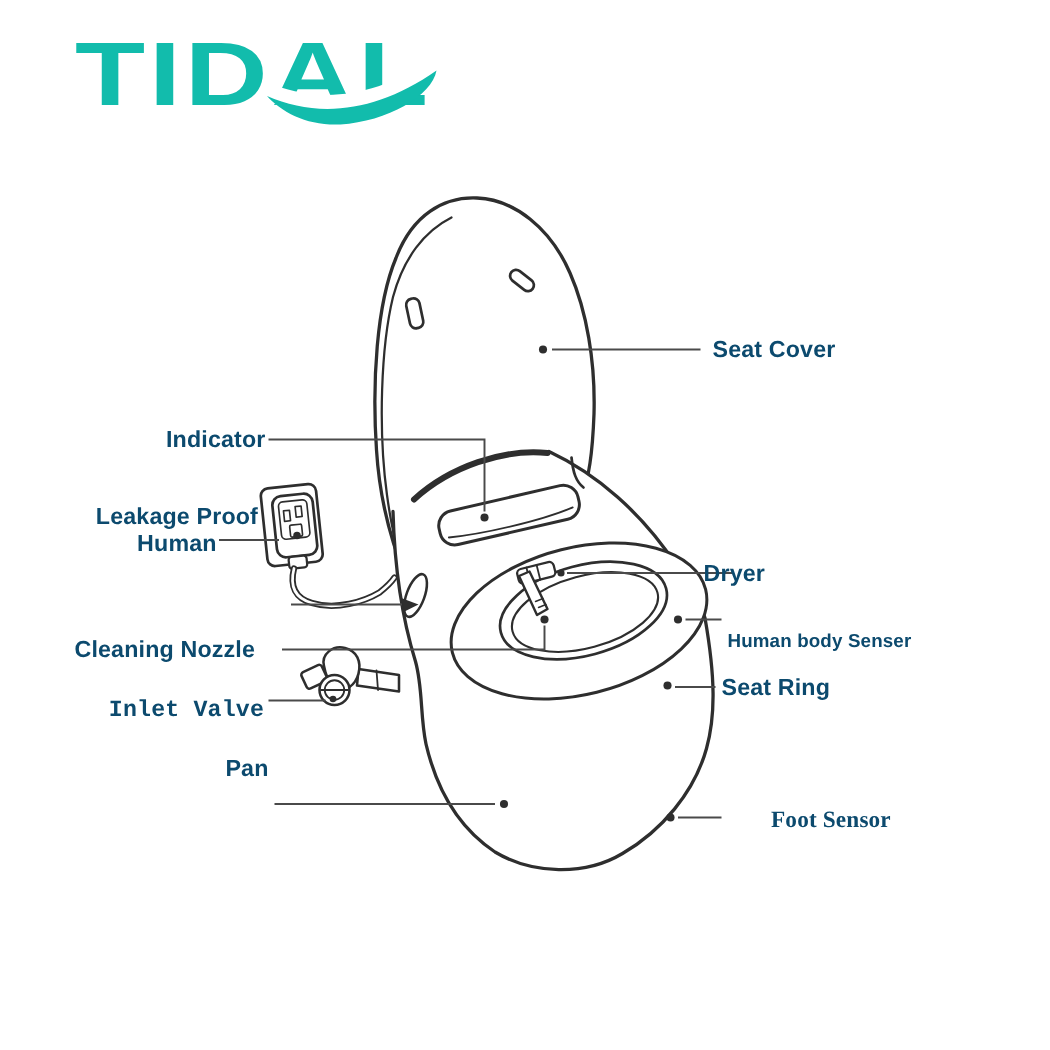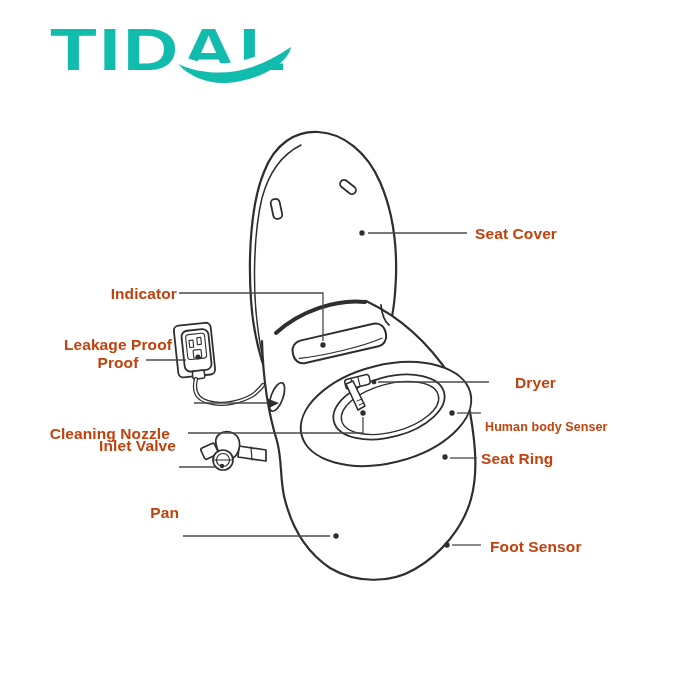--- a/index.html
+++ b/index.html
@@ -3,36 +3,36 @@
 <meta charset="utf-8">
 <style>
   html,body{margin:0;padding:0;background:#fff;}
   .stage{
     position:relative;width:700px;height:700px;background:#ffffff;overflow:hidden;
     font-family:"Liberation Sans",sans-serif;
   }
   .logo{position:absolute;left:50px;top:16px;}
   .diagram-svg{position:absolute;left:0;top:0;}
   .lbl{
-    position:absolute;font-weight:700;color:#c2410c;font-size:15.5px;
+    position:absolute;font-weight:700;color:#0c4a6e;font-size:15.5px;
     line-height:18px;white-space:nowrap;letter-spacing:.1px;
   }
   .lbl.small{font-size:12.5px;line-height:14px;margin-top:13px;}
   .lbl.center{text-align:center;}
   .lbl-indicator{right:523px;top:285px;padding-left:43px;}
   .lbl-leakage{right:528px;top:336px;margin-left:48px;}
   .lbl-function{right:509px;top:395px;}
   .lbl-cleaning{right:530px;top:425px;}
-  .lbl-inlet{right:524px;top:437px;}
+  .lbl-inlet{right:524px;top:464px;font-family:Liberation Mono, monospace;}
   .lbl-pan{right:521px;top:504px;}
   .lbl-seatcover{left:475px;top:225px;}
-  .lbl-dryer{left:515px;top:374px;}
+  .lbl-dryer{left:469px;top:374px;}
   .lbl-human{left:485px;top:407px;}
   .lbl-seatring{left:481px;top:450px;}
-  .lbl-foot{left:490px;top:538px;}
+  .lbl-foot{left:514px;top:538px;font-family:Liberation Serif, serif;}
 </style>
 </head>
 <body>
 
 <div class="stage">
 
   <svg class="logo" width="244" height="70" viewBox="0 0 244 70">
     <text x="0" y="54" font-family="Liberation Sans, sans-serif" font-size="60" font-weight="bold" letter-spacing="2" textLength="238" lengthAdjust="spacingAndGlyphs" fill="#12BCAC">TIDAL</text>
     <path d="M 126,38 C 160,53 196,51 240,23 L 240,36 C 198,61 160,63 126,51 Z" fill="#ffffff"></path>
     <path d="M 128,48 C 162,63 201,59 241,31 C 238,48 208,65 177,67 C 155,68 138,59 128,48 Z" fill="#12BCAC"></path>
@@ -148,21 +148,21 @@
       <circle cx="452" cy="413" r="2.7"></circle>
       <circle cx="445" cy="457" r="2.7"></circle>
       <circle cx="447" cy="545" r="2.7"></circle>
     </g>
   </svg>
 
   <div class="lbl lbl-indicator">Indicator</div>
 
   <div class="lbl lbl-leakage center">
     <span style="display:block">Leakage Proof</span>
-    <span style="display:block">Proof</span>
+    <span style="display:block">Human</span>
   </div>
 
 
   <div class="lbl lbl-cleaning">Cleaning Nozzle</div>
 
   <div class="lbl lbl-inlet">Inlet Valve</div>
 
   <div class="lbl lbl-pan">Pan</div>
 
   <div class="lbl lbl-seatcover">Seat Cover</div>

